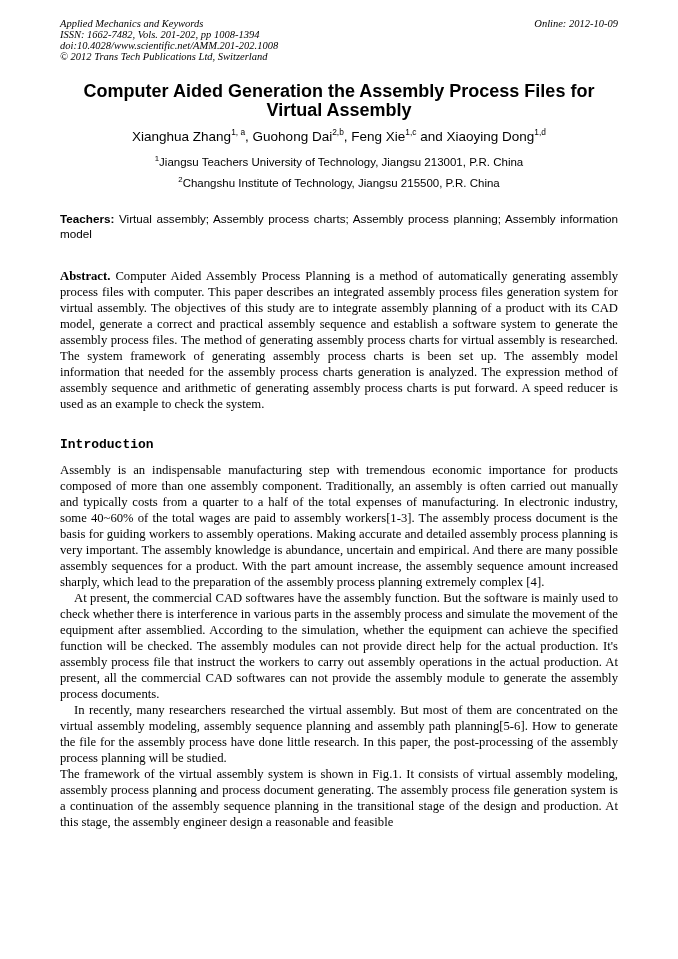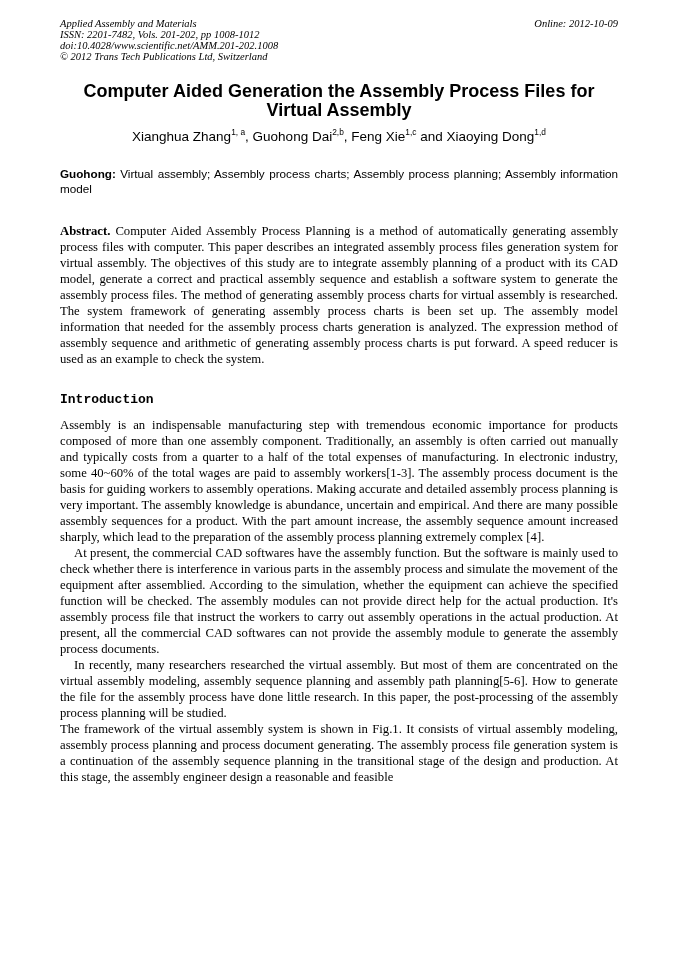--- a/index.html
+++ b/index.html
@@ -86,36 +86,38 @@
   }
   .indented { text-indent: 14px; }
 </style>
 </head>
 <body>
 
 <div class="page">
 
   <div class="jheader">
     <div class="jheader-left">
-      <div>Applied Assembly and Materials</div>
-      <div>ISSN: 2201-7482, Vols. 201-202, pp 1008-1012</div>
+      <div>Applied Mechanics and Keywords</div>
+      <div>ISSN: 1662-7482, Vols. 201-202, pp 1008-1394</div>
       <div>doi:10.4028/www.scientific.net/AMM.201-202.1008</div>
       <div>© 2012 Trans Tech Publications Ltd, Switzerland</div>
     </div>
     <div class="jheader-right">Online: 2012-10-09</div>
   </div>
 
   <h1 class="title">Computer Aided Generation the Assembly Process Files for Virtual Assembly</h1>
 
   <div class="authors"><span>Xianghua Zhang</span><sup>1, a</sup><span>, </span><span>Guohong Dai</span><sup>2,b</sup><span>, </span><span>Feng Xie</span><sup>1,c</sup><span> and </span><span>Xiaoying Dong</span><sup>1,d</sup></div>
 
+  <div class="affiliation"><sup>1</sup><span>Jiangsu Teachers University of Technology, Jiangsu 213001, P.R. China</span></div>
+
+  <div class="affiliation"><sup>2</sup><span>Changshu Institute of Technology, Jiangsu 215500, P.R. China</span></div>
 
 
-
-  <p class="keywords"><span class="kw-label">Guohong:</span> <span>Virtual assembly; Assembly process charts; Assembly process planning; Assembly information model</span></p>
+  <p class="keywords"><span class="kw-label">Teachers:</span> <span>Virtual assembly; Assembly process charts; Assembly process planning; Assembly information model</span></p>
 
   <p class="serif-par abstract"><span class="abs-label">Abstract.</span> <span>Computer Aided Assembly Process Planning is a method of automatically generating assembly process files with computer. This paper describes an integrated assembly process files generation system for virtual assembly. The objectives of this study are to integrate assembly planning of a product with its CAD model, generate a correct and practical assembly sequence and establish a software system to generate the assembly process files. The method of generating assembly process charts for virtual assembly is researched. The system framework of generating assembly process charts is been set up. The assembly model information that needed for the assembly process charts generation is analyzed. The expression method of assembly sequence and arithmetic of generating assembly process charts is put forward. A speed reducer is used as an example to check the system.</span></p>
 
   <h2 class="section-heading">Introduction</h2>
   <p class="serif-par">Assembly is an indispensable manufacturing step with tremendous economic importance for products composed of more than one assembly component. Traditionally, an assembly is often carried out manually and typically costs from a quarter to a half of the total expenses of manufacturing. In electronic industry, some 40~60% of the total wages are paid to assembly workers[1-3]. The assembly process document is the basis for guiding workers to assembly operations. Making accurate and detailed assembly process planning is very important. The assembly knowledge is abundance, uncertain and empirical. And there are many possible assembly sequences for a product. With the part amount increase, the assembly sequence amount increased sharply, which lead to the preparation of the assembly process planning extremely complex [4].</p>
   <p class="serif-par indented">At present, the commercial CAD softwares have the assembly function. But the software is mainly used to check whether there is interference in various parts in the assembly process and simulate the movement of the equipment after assemblied. According to the simulation, whether the equipment can achieve the specified function will be checked. The assembly modules can not provide direct help for the actual production. It's assembly process file that instruct the workers to carry out assembly operations in the actual production. At present, all the commercial CAD softwares can not provide the assembly module to generate the assembly process documents.</p>
   <p class="serif-par indented">In recently, many researchers researched the virtual assembly. But most of them are concentrated on the virtual assembly modeling, assembly sequence planning and assembly path planning[5-6]. How to generate the file for the assembly process have done little research. In this paper, the post-processing of the assembly process planning will be studied.</p>
 
   <p class="serif-par">The framework of the virtual assembly system is shown in Fig.1. It consists of virtual assembly modeling, assembly process planning and process document generating. The assembly process file generation system is a continuation of the assembly sequence planning in the transitional stage of the design and production. At this stage, the assembly engineer design a reasonable and feasible</p>
 

